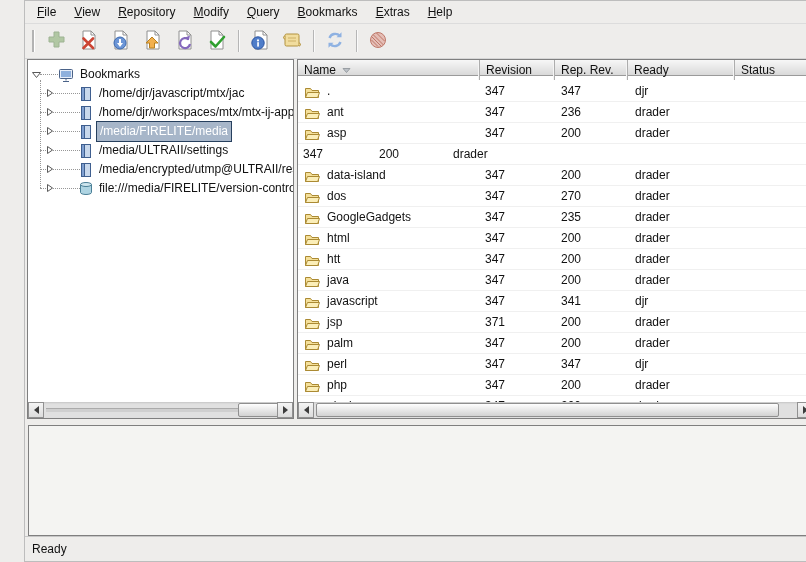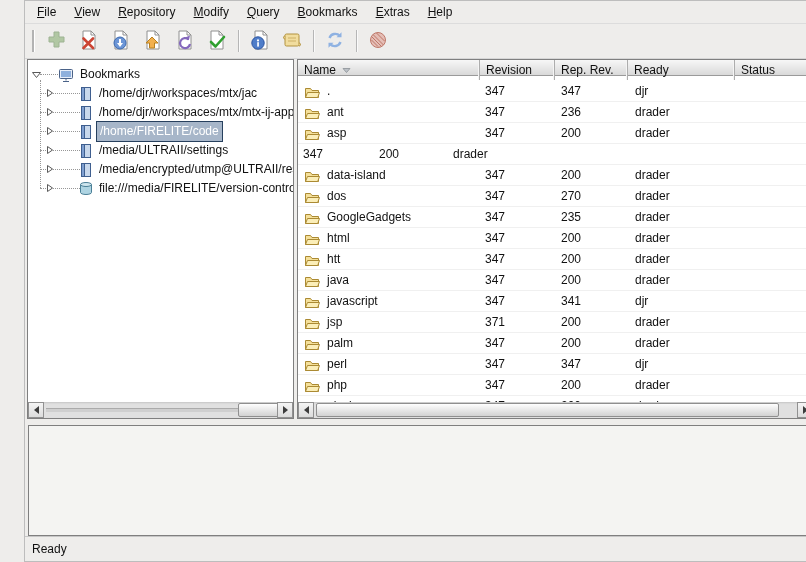--- a/index.html
+++ b/index.html
@@ -213,21 +213,21 @@
 
           <div class="trow" style="top:24px;">
             <span class="hline"></span>
             <span class="tri"><svg width="8" height="8">
                   <path d="M1.5 0.5v7l5-3.5z" fill="#fff" stroke="#5a5a5a"></path>
                 </svg></span>
             <span class="ticon"><svg width="16" height="16">
                   <rect x="3.5" y="1.5" width="3" height="13" fill="#7f9fd0" stroke="#3f5f8f"></rect>
                   <rect x="6.5" y="1.5" width="6" height="13" fill="#c8d8ec" stroke="#3f5f8f"></rect>
                 </svg></span>
-            <span class="tlabel">/home/djr/workspaces/mtx/jac</span>
+            <span class="tlabel">/home/djr/javascript/mtx/jac</span>
           </div>
 
           <div class="trow" style="top:43px;">
             <span class="hline"></span>
             <span class="tri"><svg width="8" height="8">
                   <path d="M1.5 0.5v7l5-3.5z" fill="#fff" stroke="#5a5a5a"></path>
                 </svg></span>
             <span class="ticon"><svg width="16" height="16">
                   <rect x="3.5" y="1.5" width="3" height="13" fill="#7f9fd0" stroke="#3f5f8f"></rect>
                   <rect x="6.5" y="1.5" width="6" height="13" fill="#c8d8ec" stroke="#3f5f8f"></rect>
@@ -237,21 +237,21 @@
 
           <div class="trow" style="top:62px;">
             <span class="hline"></span>
             <span class="tri"><svg width="8" height="8">
                   <path d="M1.5 0.5v7l5-3.5z" fill="#fff" stroke="#5a5a5a"></path>
                 </svg></span>
             <span class="ticon"><svg width="16" height="16">
                   <rect x="3.5" y="1.5" width="3" height="13" fill="#7f9fd0" stroke="#3f5f8f"></rect>
                   <rect x="6.5" y="1.5" width="6" height="13" fill="#c8d8ec" stroke="#3f5f8f"></rect>
                 </svg></span>
-            <span class="tlabel sel">/home/FIRELITE/code</span>
+            <span class="tlabel sel">/media/FIRELITE/media</span>
           </div>
 
           <div class="trow" style="top:81px;padding-left:40px;">
             <span class="hline"></span>
             <span class="tri"><svg width="8" height="8">
                   <path d="M1.5 0.5v7l5-3.5z" fill="#fff" stroke="#5a5a5a"></path>
                 </svg></span>
             <span class="ticon"><svg width="16" height="16">
                   <rect x="3.5" y="1.5" width="3" height="13" fill="#7f9fd0" stroke="#3f5f8f"></rect>
                   <rect x="6.5" y="1.5" width="6" height="13" fill="#c8d8ec" stroke="#3f5f8f"></rect>

